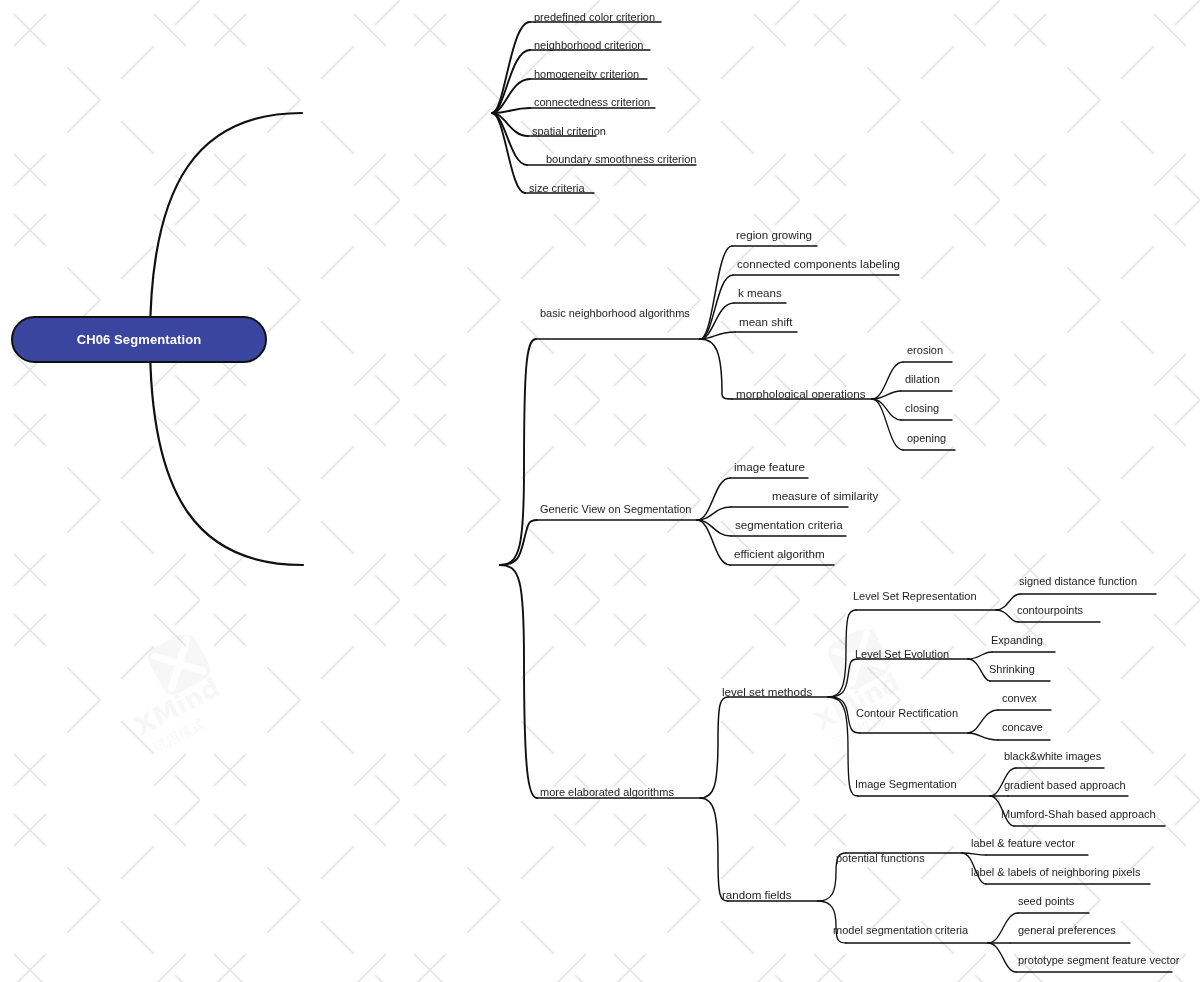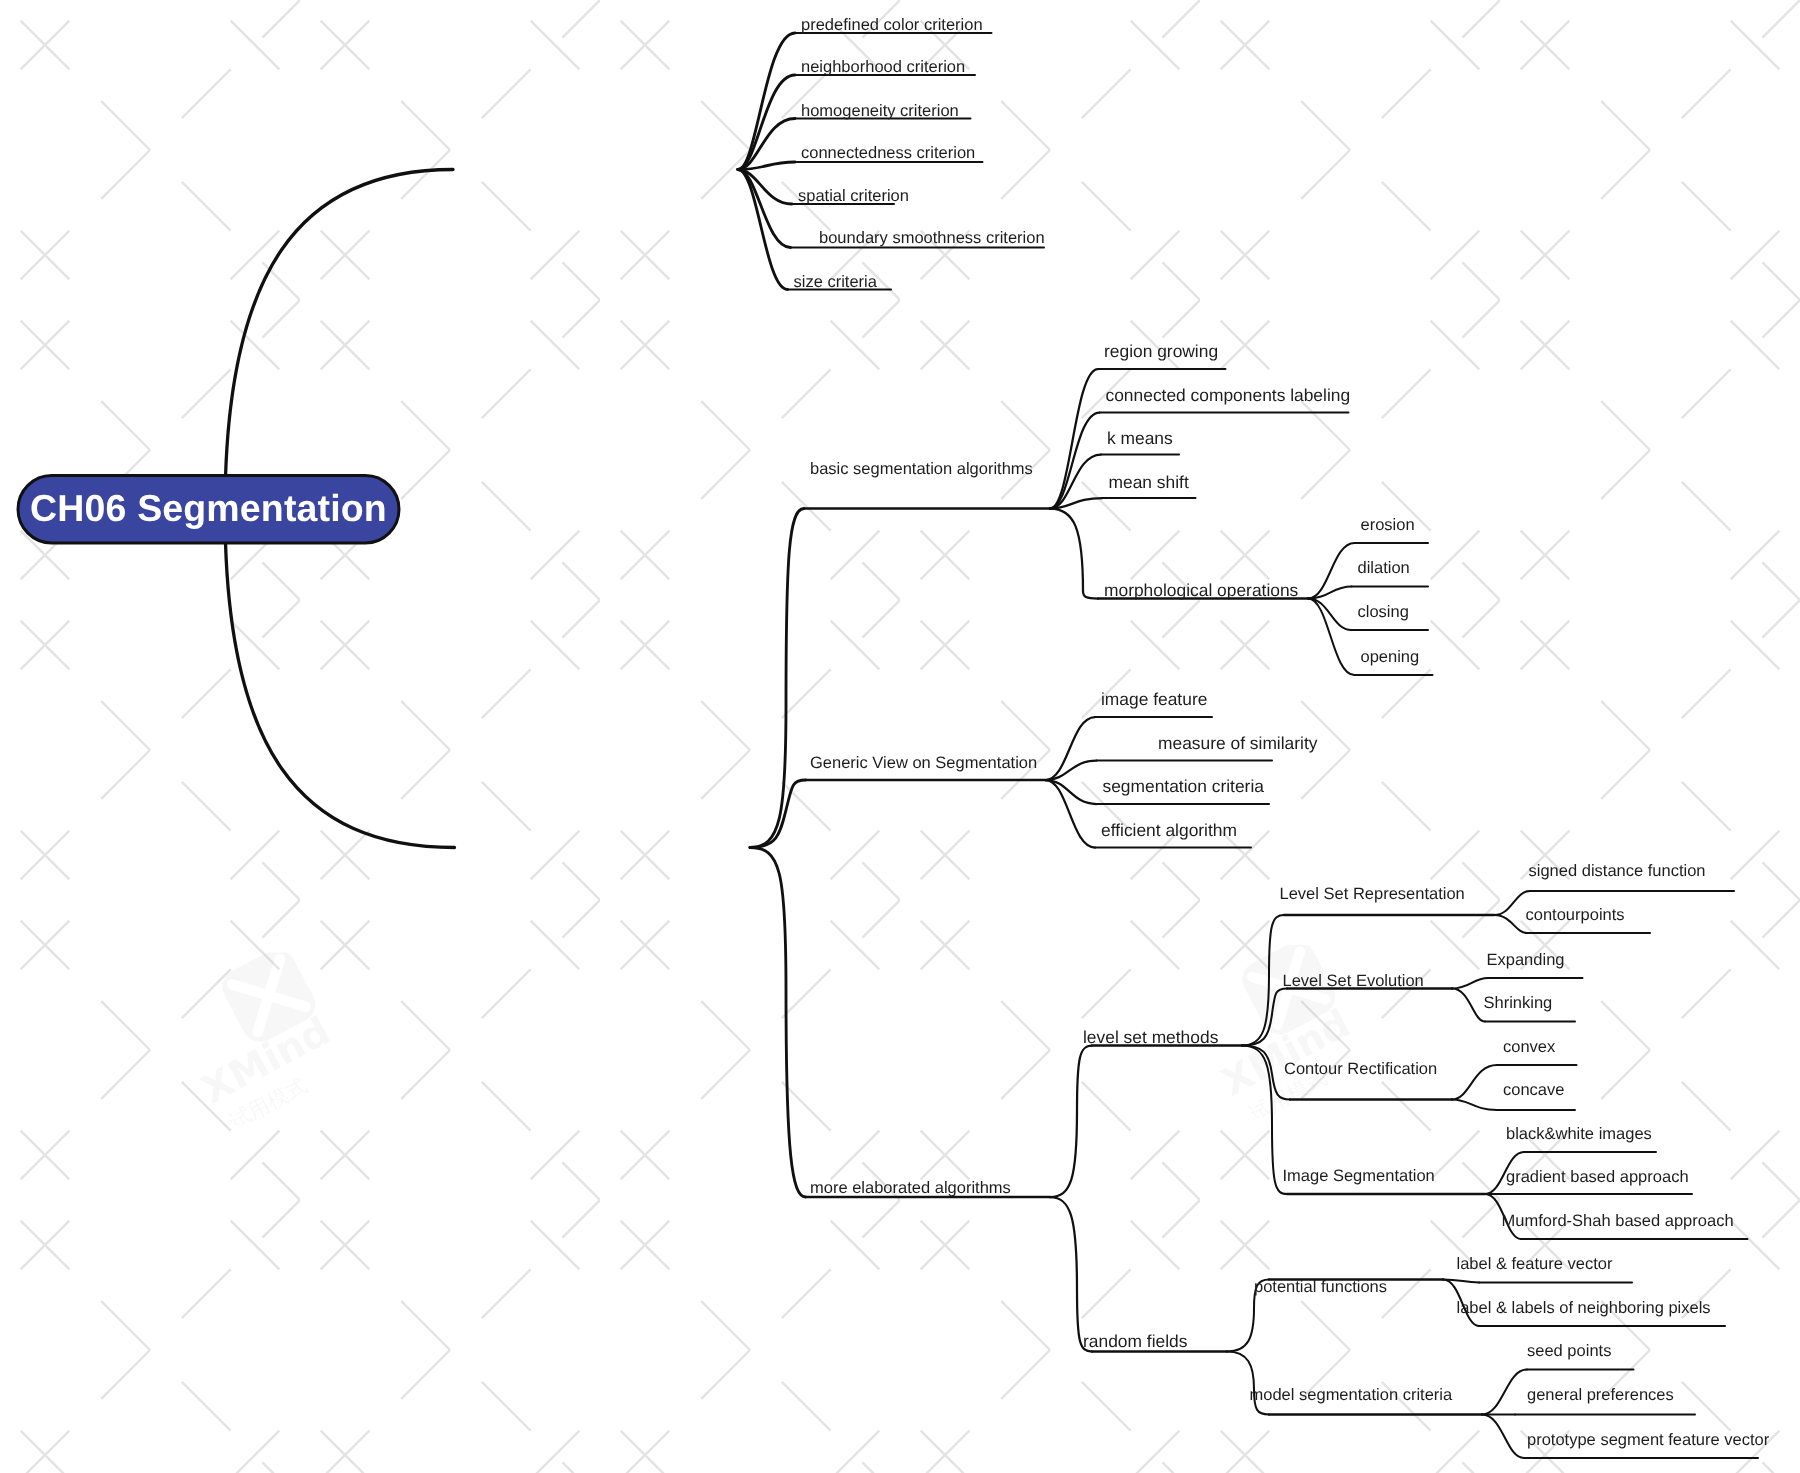--- a/index.html
+++ b/index.html
@@ -21,21 +21,21 @@
   .branch-3{stroke-width:1.5;}
   .branch-4{stroke-width:1.35;}
   .underline{stroke-width:1.35;}
   .underline-2{stroke-width:1.7;}
 
   .node{position:absolute;box-sizing:border-box;white-space:nowrap;}
 
   .root{
     left:11px;top:316px;width:256px;height:47px;
     background:#3a45a0;border:2.5px solid #111;border-radius:24px;
-    color:#fff;font-size:25px;font-weight:bold;letter-spacing:.1px;
+    color:#fff;font-size:13px;font-weight:bold;letter-spacing:.1px;
     display:flex;align-items:center;justify-content:center;
   }
   .main-node{
     background:#efefef;border:2.2px solid #111;border-radius:17px;
     height:32px;display:flex;align-items:center;justify-content:center;
     font-size:14.2px;font-weight:bold;color:#141414;padding:0 14px;
   }
   .lbl{
     position:absolute;white-space:nowrap;color:#1d1d1d;
     font-size:11.4px;line-height:1;
@@ -195,21 +195,21 @@
 
 
   <div class="lbl l2" style="left:534px;top:12px;">predefined color criterion</div>
   <div class="lbl l2" style="left:534px;top:40px;">neighborhood criterion</div>
   <div class="lbl l2" style="left:534px;top:69px;">homogeneity criterion</div>
   <div class="lbl l2" style="left:534px;top:97px;">connectedness criterion</div>
   <div class="lbl l2" style="left:532px;top:126px;">spatial criterion</div>
   <div class="lbl l2" style="left:531px;top:154px;padding-left:15px;">boundary smoothness criterion</div>
   <div class="lbl l2" style="left:529px;top:183px;">size criteria</div>
 
-  <div class="lbl l2" style="left:540px;top:308px;">basic segmentation algorithms</div>
+  <div class="lbl l2" style="left:540px;top:308px;">basic neighborhood algorithms</div>
   <div class="lbl l2" style="left:540px;top:504px;">Generic View on Segmentation</div>
   <div class="lbl l2" style="left:540px;top:787px;">more elaborated algorithms</div>
 
   <div class="lbl l3" style="left:736px;top:229px;">region growing</div>
   <div class="lbl l3" style="left:737px;top:258px;">connected components labeling</div>
   <div class="lbl l3" style="left:738px;top:287px;">k means</div>
   <div class="lbl l3" style="left:739px;top:316px;">mean shift</div>
   <div class="lbl l3" style="left:736px;top:388px;">morphological operations</div>
 
   <div class="lbl l4" style="left:907px;top:345px;">erosion</div>

